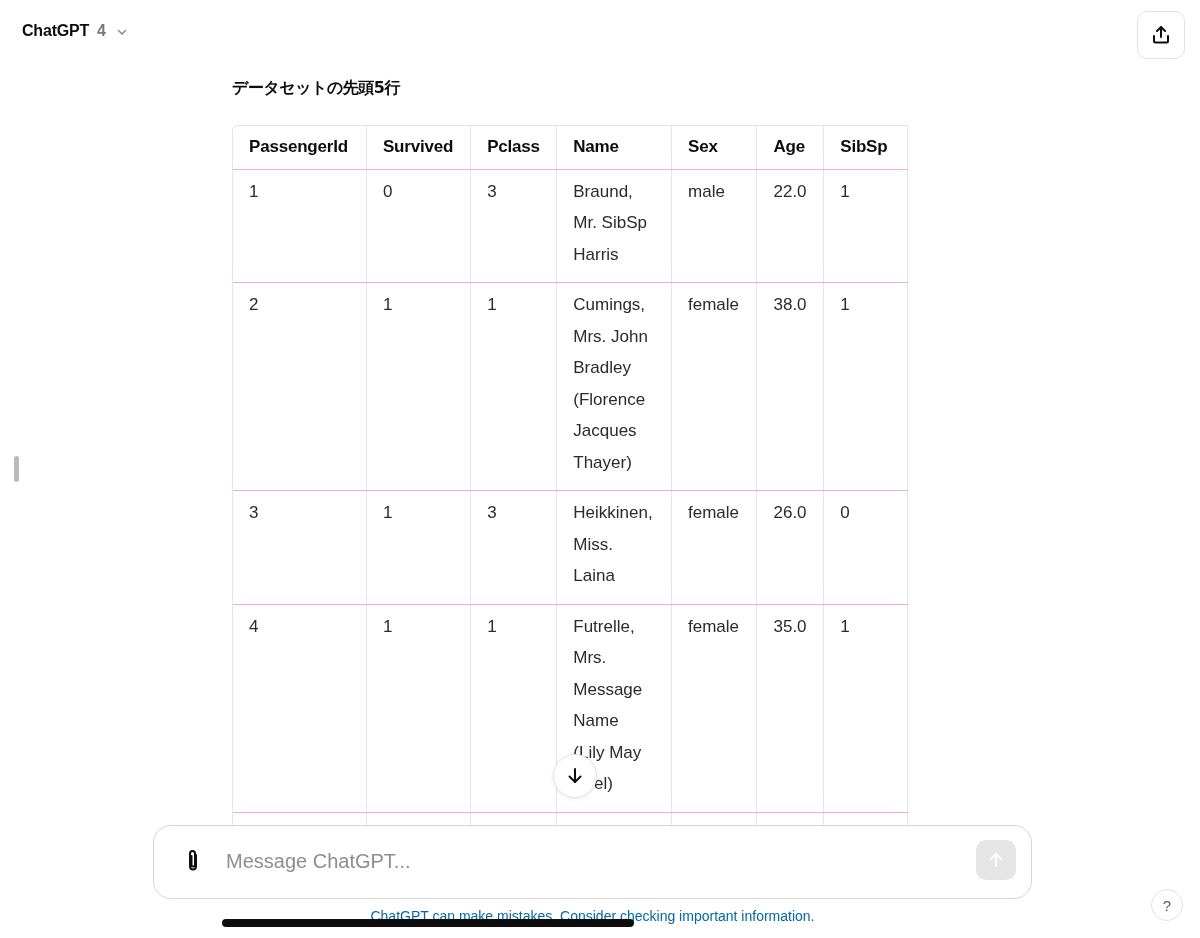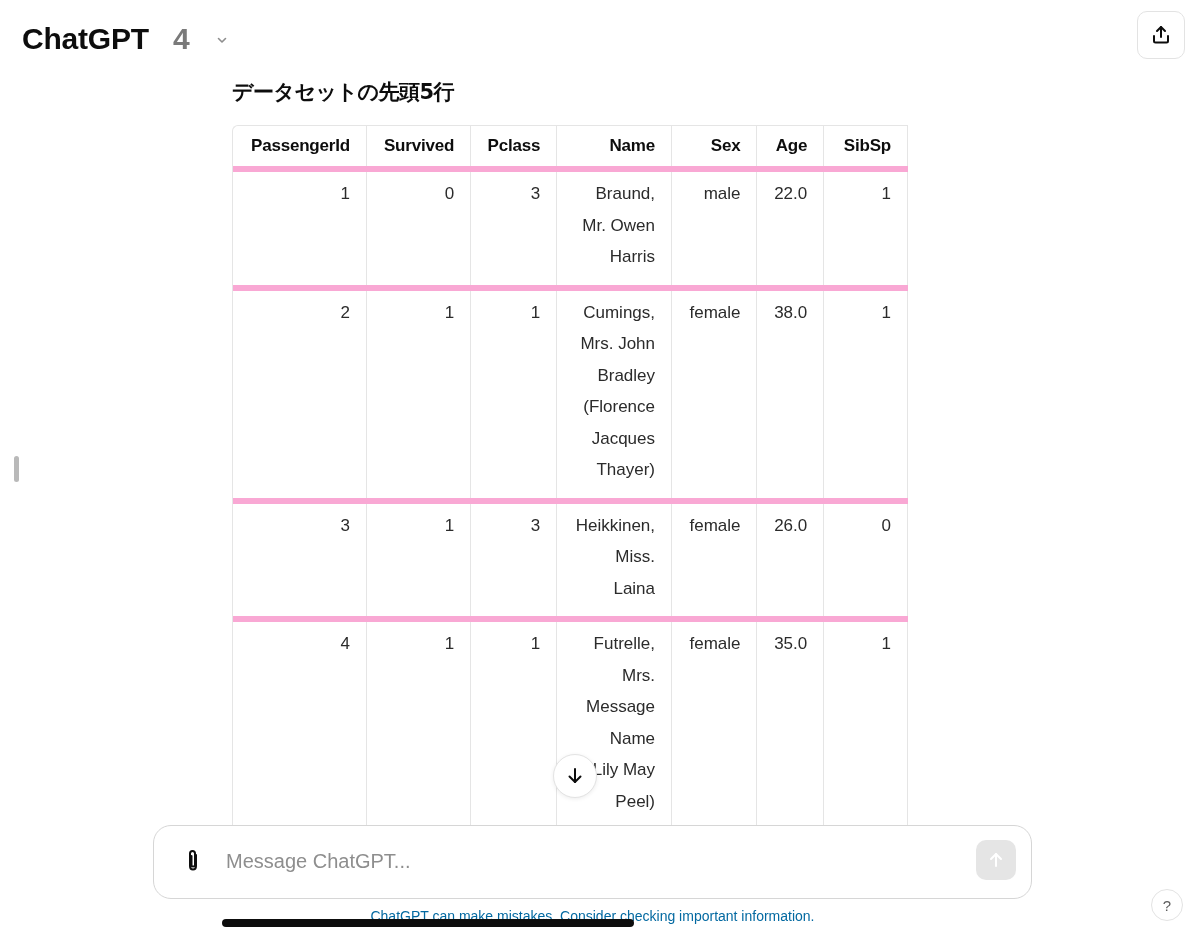--- a/index.html
+++ b/index.html
@@ -7,22 +7,22 @@
       width: 1200px; height: 938px; overflow: hidden;
       background: #ffffff;
       font-family: "Liberation Sans", "DejaVu Sans", sans-serif;
       color: #0d0d0d;
     }
     .page { position: relative; width: 1200px; height: 938px; }
 
     
     .model-selector {
       position: absolute; left: 22px; top: 22px;
-      display: flex; align-items: center; gap: 22px;
-      font-size: 30px; font-weight: 600; cursor: pointer;
+      display: flex; align-items: center; gap: 6px;
+      font-size: 16px; font-weight: 600; cursor: pointer;
     }
     .model-name { color: #0d0d0d; letter-spacing: -0.2px; }
     .model-version { color: #7a7a7a; font-weight: 600; margin-left: 2px; }
     .chevron { width: 12px; height: 12px; margin-left: 4px; margin-top: 2px; }
 
     .share-btn {
       position: absolute; left: 1137px; top: 11px;
       width: 48px; height: 48px; border-radius: 10px;
       border: 1px solid #e3e3e3; background: #fff;
       display: flex; align-items: center; justify-content: center; cursor: pointer;
@@ -30,37 +30,37 @@
 
     
     .sidebar-handle {
       position: absolute; left: 14px; top: 456px;
       width: 5px; height: 26px; border-radius: 3px; background: #b9b9b9;
     }
 
     
     .section-title {
       position: absolute; left: 232px; top: 78px;
-      font-size: 21px; font-weight: 700; color: #0d0d0d;
+      font-size: 16px; font-weight: 700; color: #0d0d0d;
       font-family: "DejaVu Sans", sans-serif; letter-spacing: -0.5px;
     }
 
     .table-wrap {
       position: absolute; left: 232px; top: 125px;
       width: 676px; height: 700px; overflow: hidden;
       border-top: 1px solid #e5e5e5; border-left: 1px solid #e5e5e5;
       border-top-left-radius: 6px;
     }
     table {
       border-collapse: collapse; table-layout: fixed;
       font-size: 17px; color: #1a1a1a;
     }
     th, td {
-      border-right: 1px solid #e5e5e5; border-bottom: 6px solid #f9a8d4;
-      text-align: right; vertical-align: top;
+      border-right: 1px solid #e5e5e5; border-bottom: 1px solid #f9a8d4;
+      text-align: left; vertical-align: top;
       padding: 0 16px;
     }
     th {
       height: 43px; font-weight: 700; font-size: 17px; vertical-align: middle;
       color: #0d0d0d; letter-spacing: -0.2px;
     }
     td { padding-top: 12px; padding-bottom: 12px; line-height: 31.5px; font-weight: 400; color: #2b2b2b; }
     td .cell-line { display: block; }
     tr.r1 td { height: 107px; }
     tr.r2 td { height: 202px; }
@@ -165,21 +165,21 @@
           <th>SibSp</th>
         </tr>
       </thead>
       <tbody>
         <tr class="r1">
           <td>1</td>
           <td>0</td>
           <td>3</td>
           <td>
             <span class="cell-line">Braund,</span>
-            <span class="cell-line">Mr. Owen</span>
+            <span class="cell-line">Mr. SibSp</span>
             <span class="cell-line">Harris</span>
           </td>
           <td>male</td>
           <td>22.0</td>
           <td>1</td>
         </tr>
         <tr class="r2">
           <td>2</td>
           <td>1</td>
           <td>1</td>

